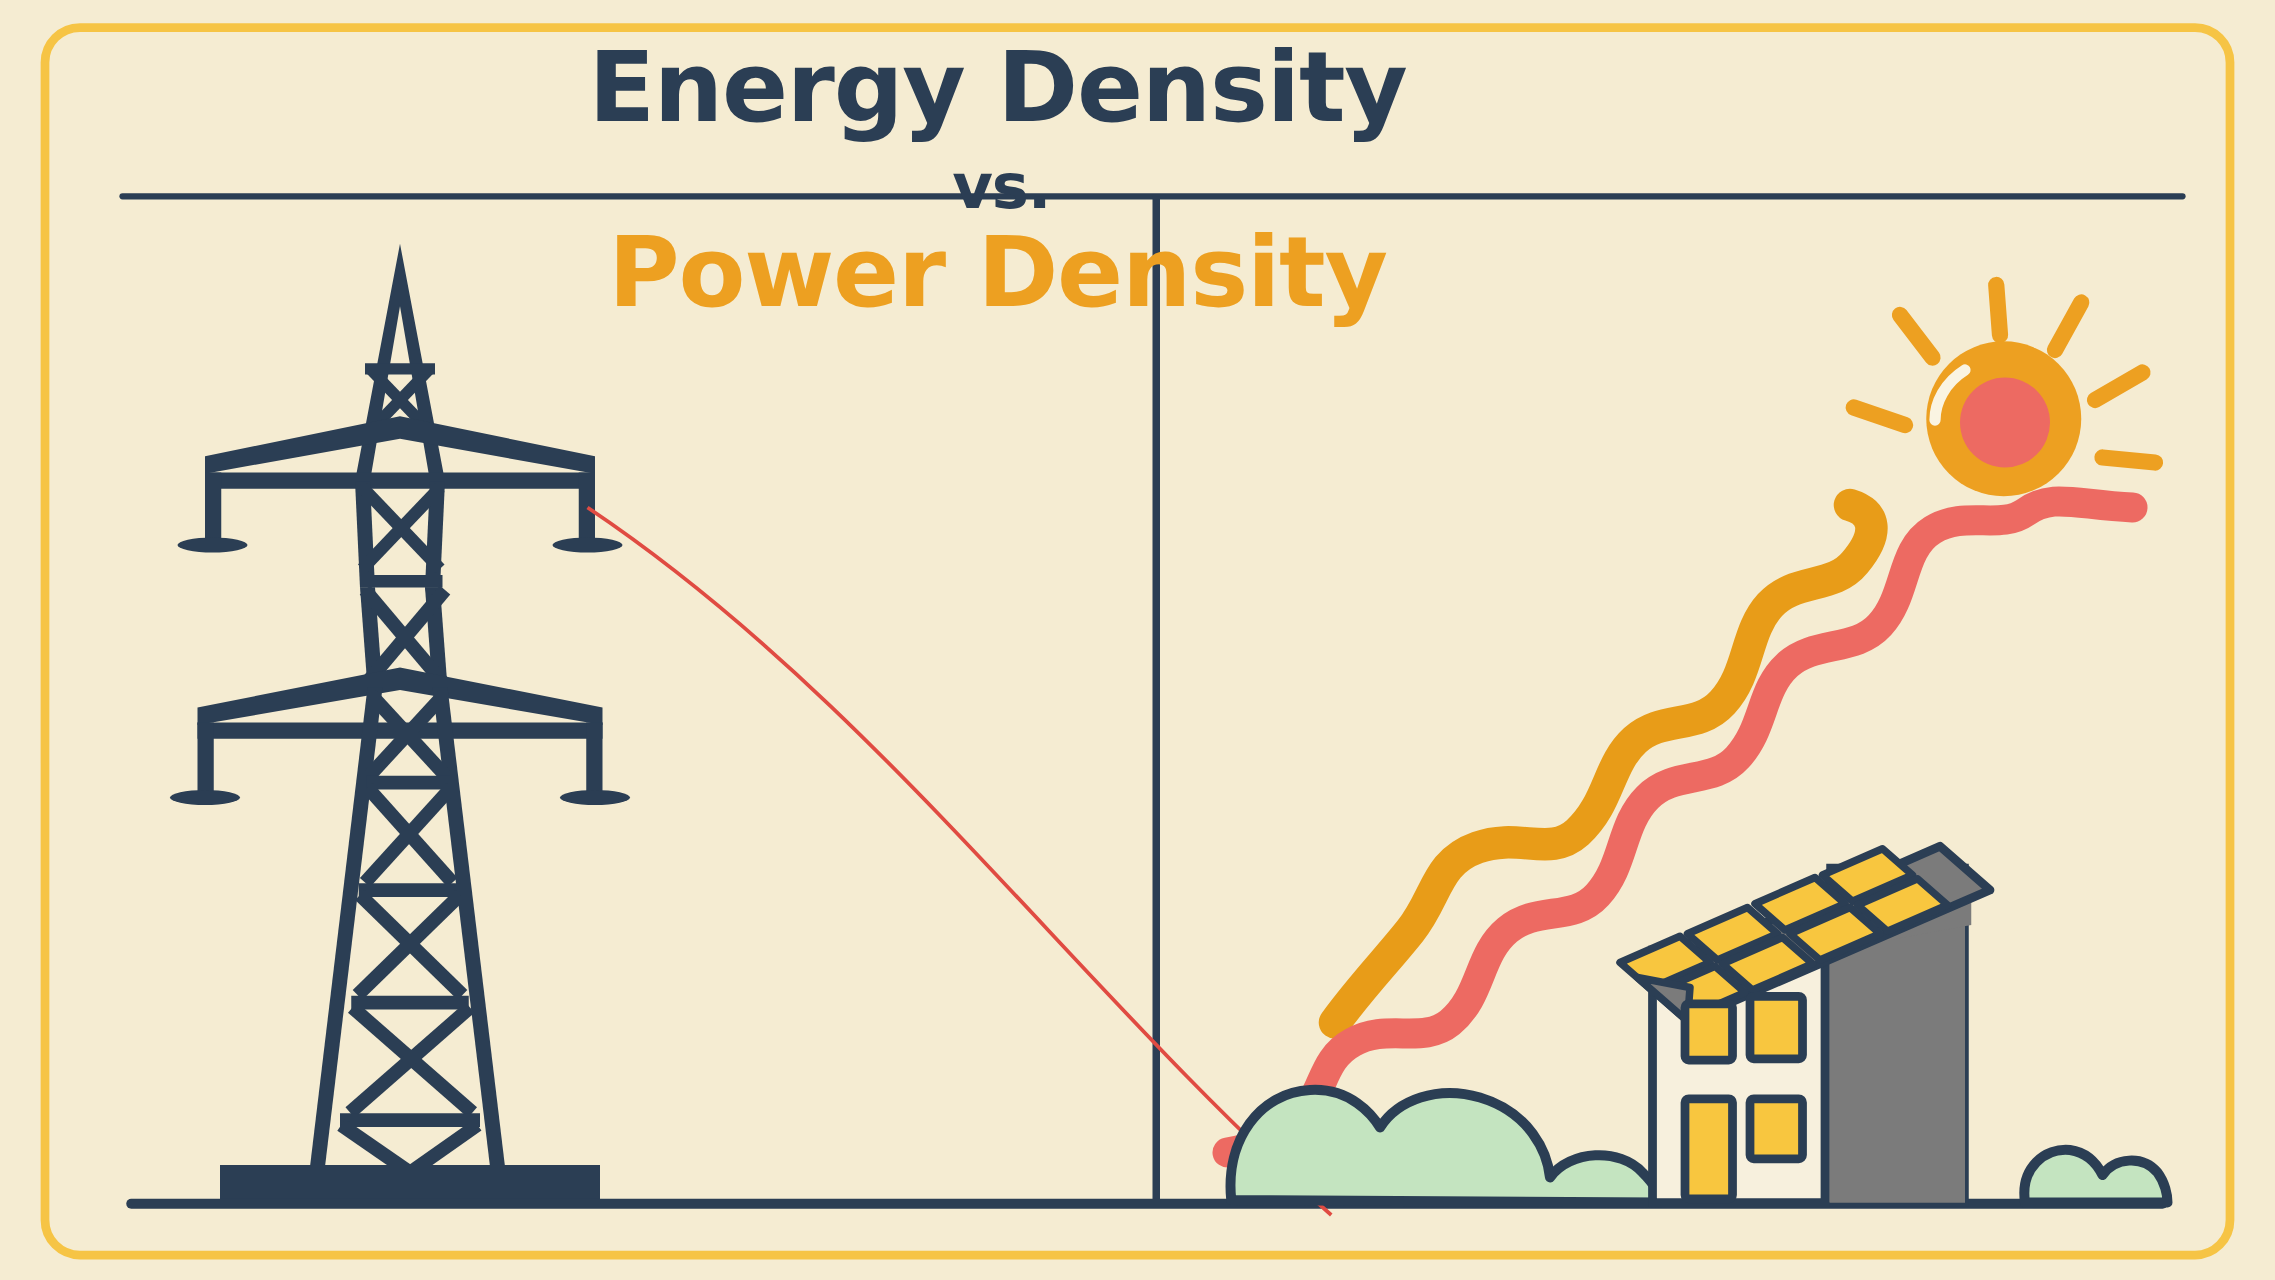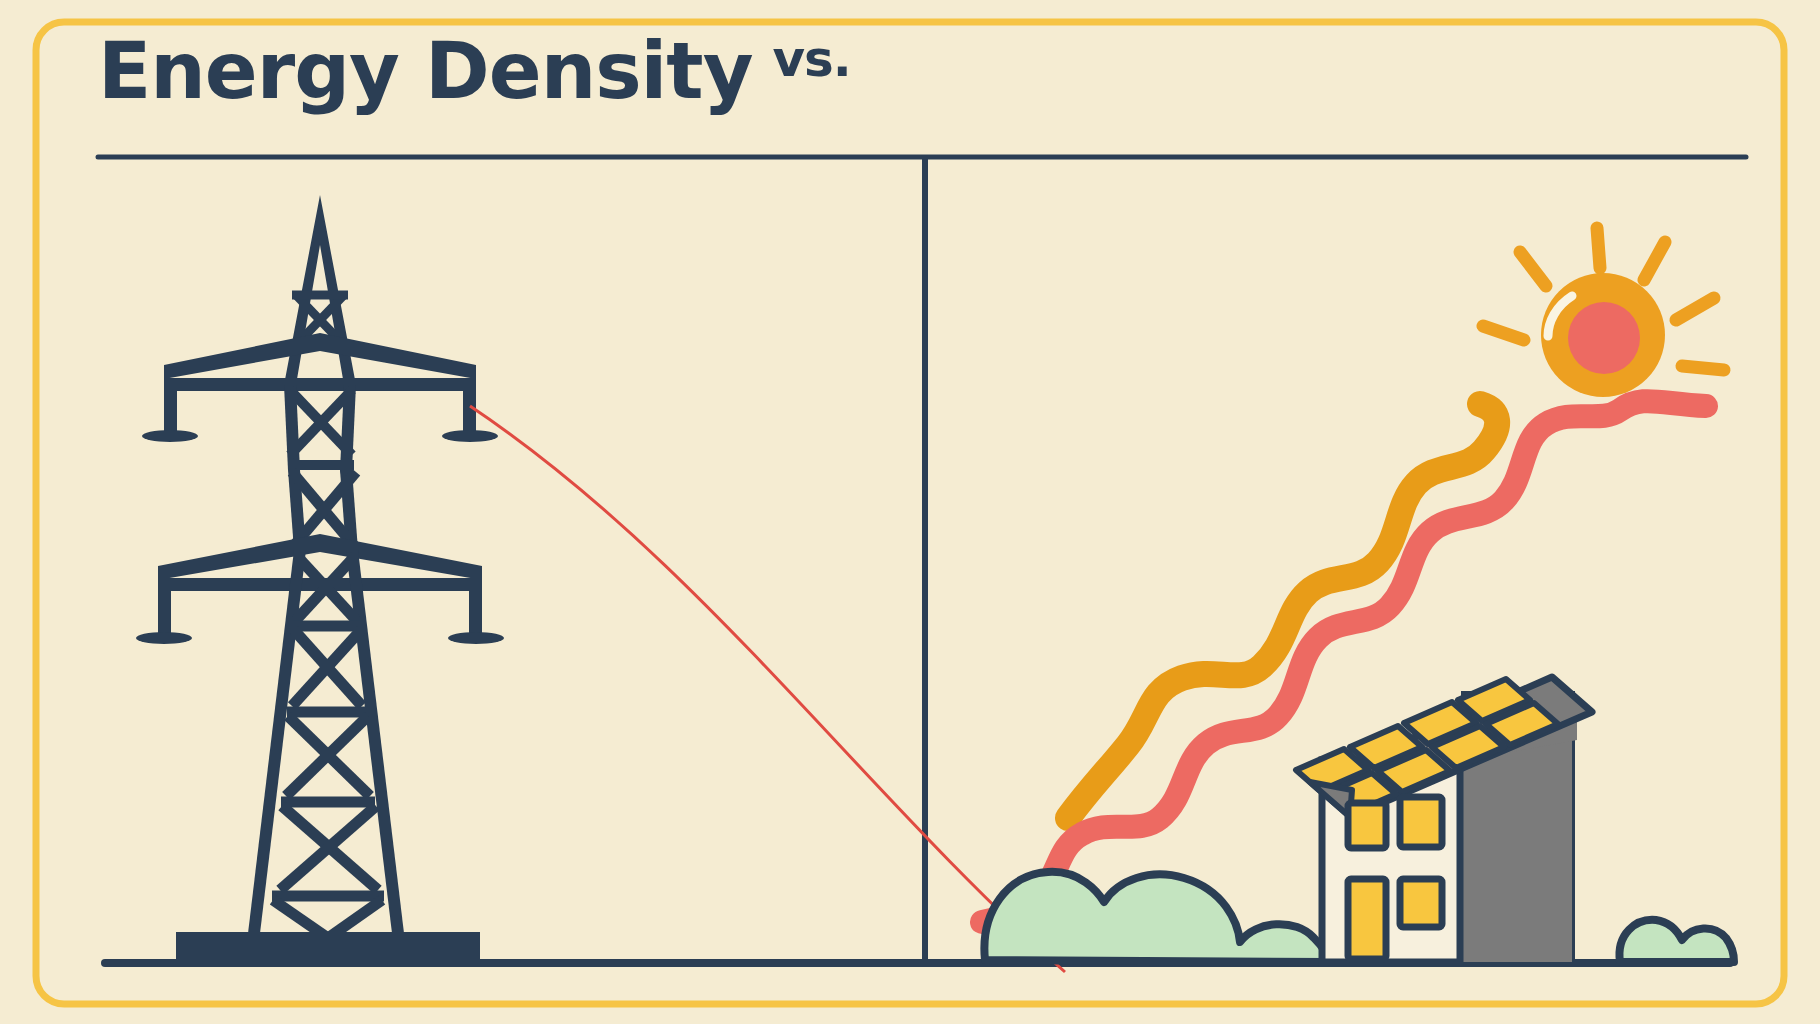--- a/index.html
+++ b/index.html
@@ -27,22 +27,24 @@
     display: block;
   }
   
   .title-wrap {
     position: absolute;
     left: 98px;
     top: 26px;
     width: 1400px;
     height: 110px;
     display: flex;
+    align-items: center;
     white-space: nowrap;
     pointer-events: none;
+    flex-direction: column;
   }
   .title-part {
     font-family: "DejaVu Sans", sans-serif;
     font-weight: bold;
     letter-spacing: -1px;
   }
   .t-energy {
     font-size: 78px;
     color: #2b3e54;
   }
@@ -231,15 +233,16 @@
       <rect x="1348" y="879" width="38" height="80" rx="3" fill="#f8c63f" stroke="#2b3e54" stroke-width="7"></rect>
 
       <rect x="1400" y="879" width="42" height="48" rx="3" fill="#f8c63f" stroke="#2b3e54" stroke-width="7"></rect>
     </g>
 
   </svg>
 
   <div class="title-wrap">
     <span class="title-part t-energy">Energy Density</span>
     <span class="title-part t-vs">vs.</span>
+    <span class="title-part t-power">Power Density</span>
   </div>
 
 </div>
 
 </body></html>

